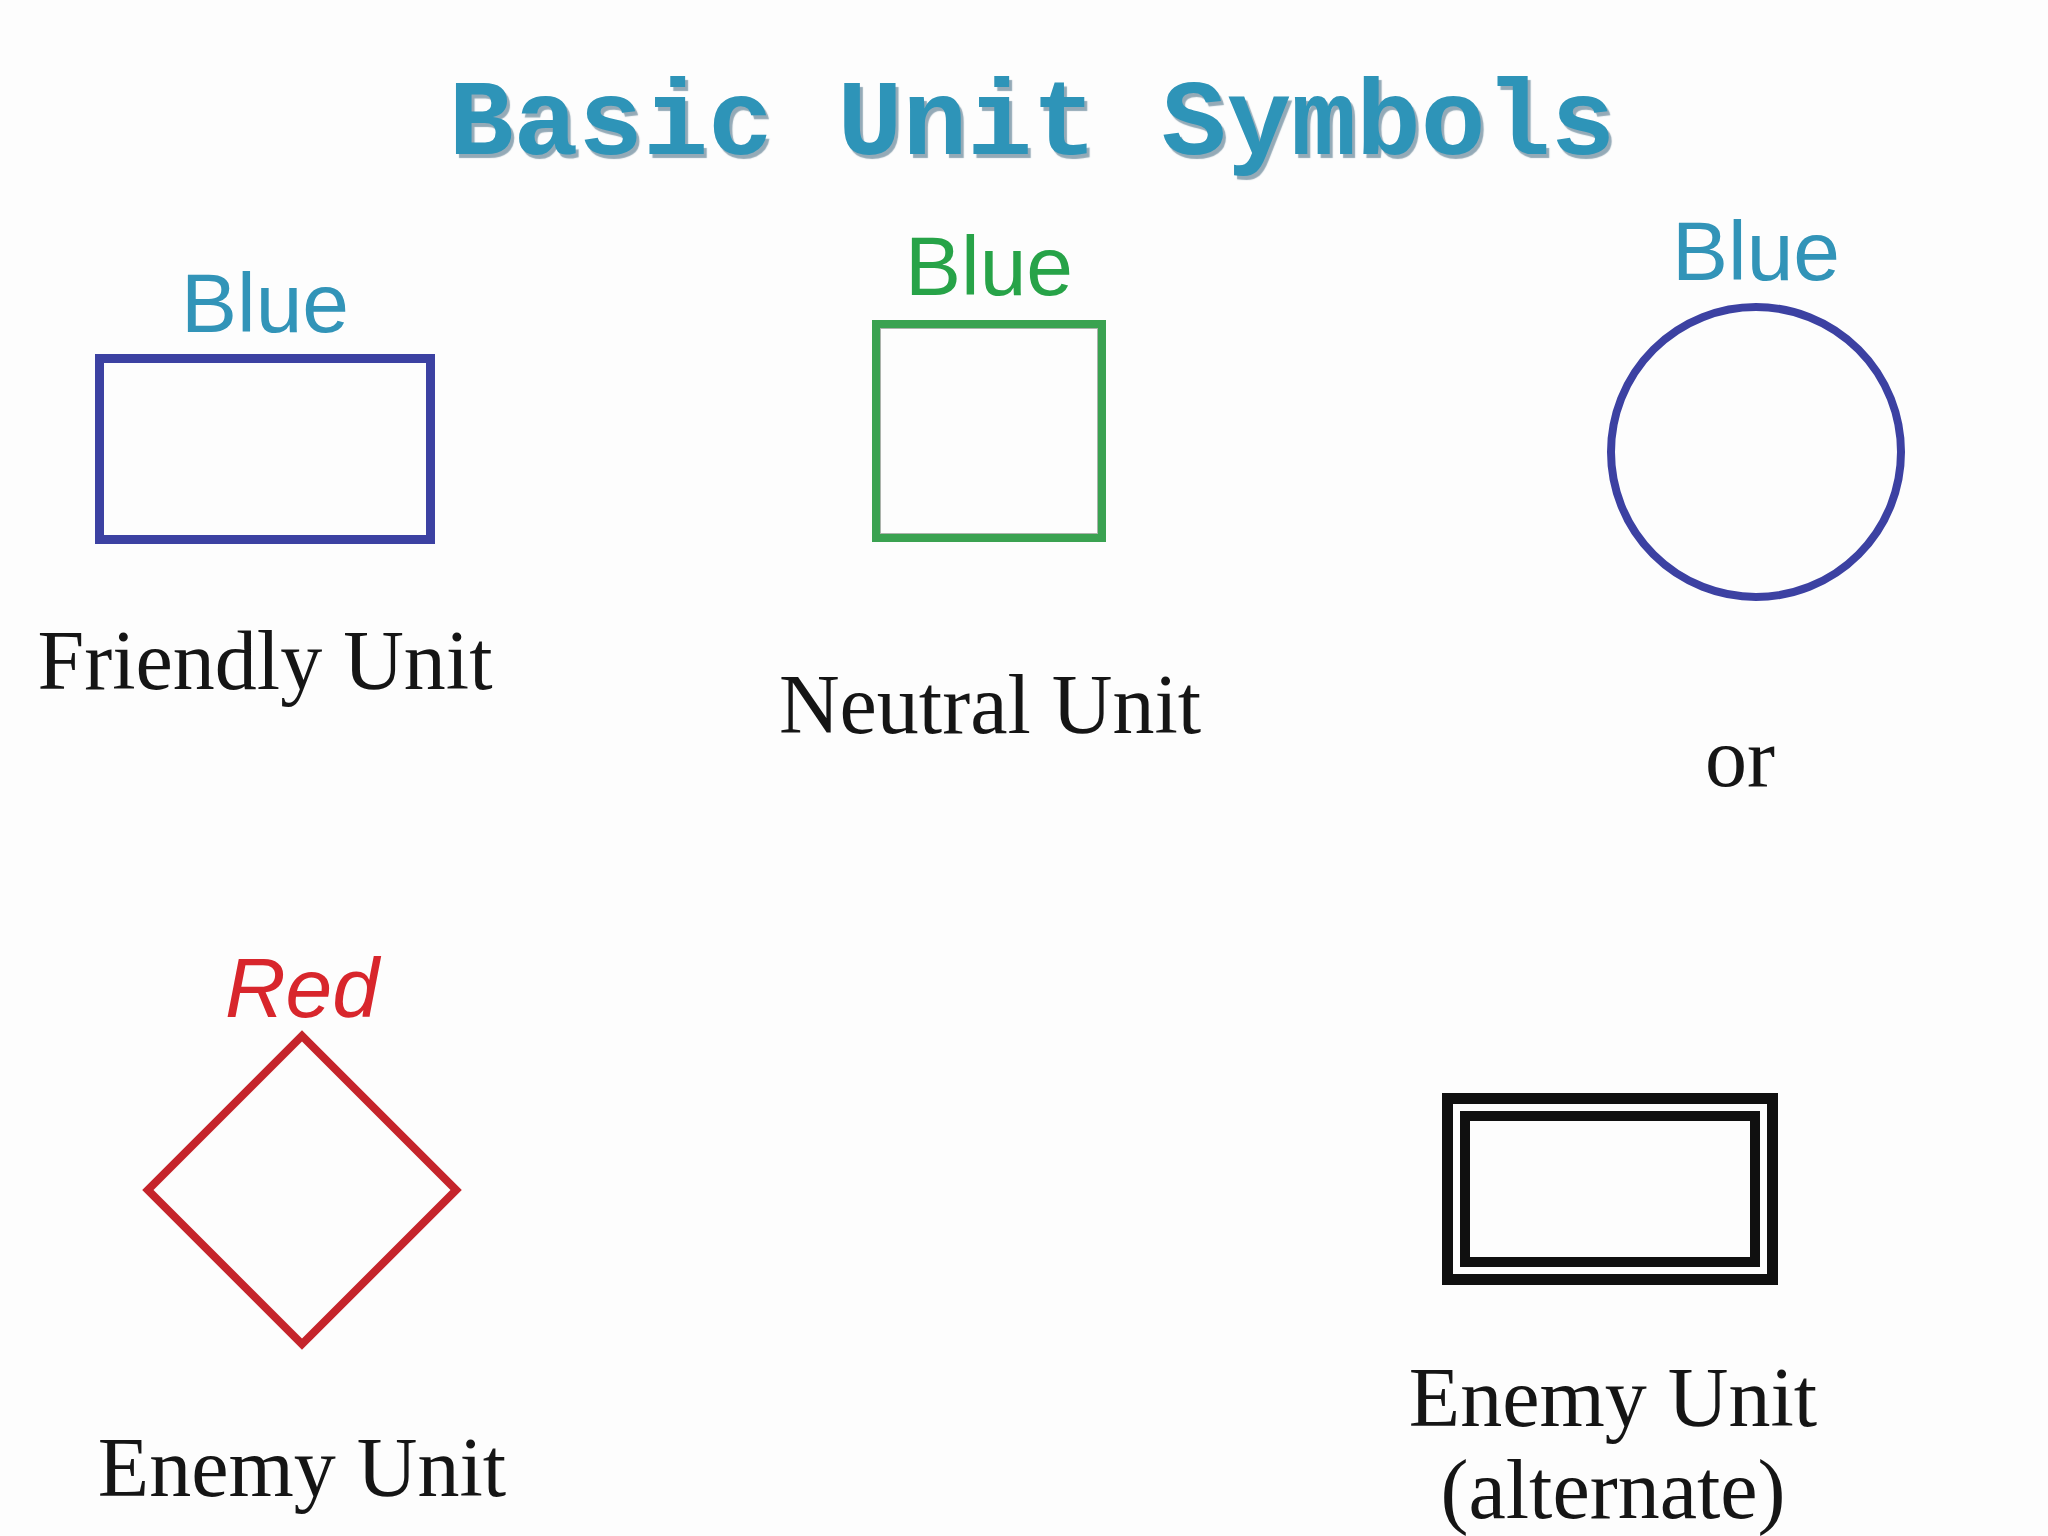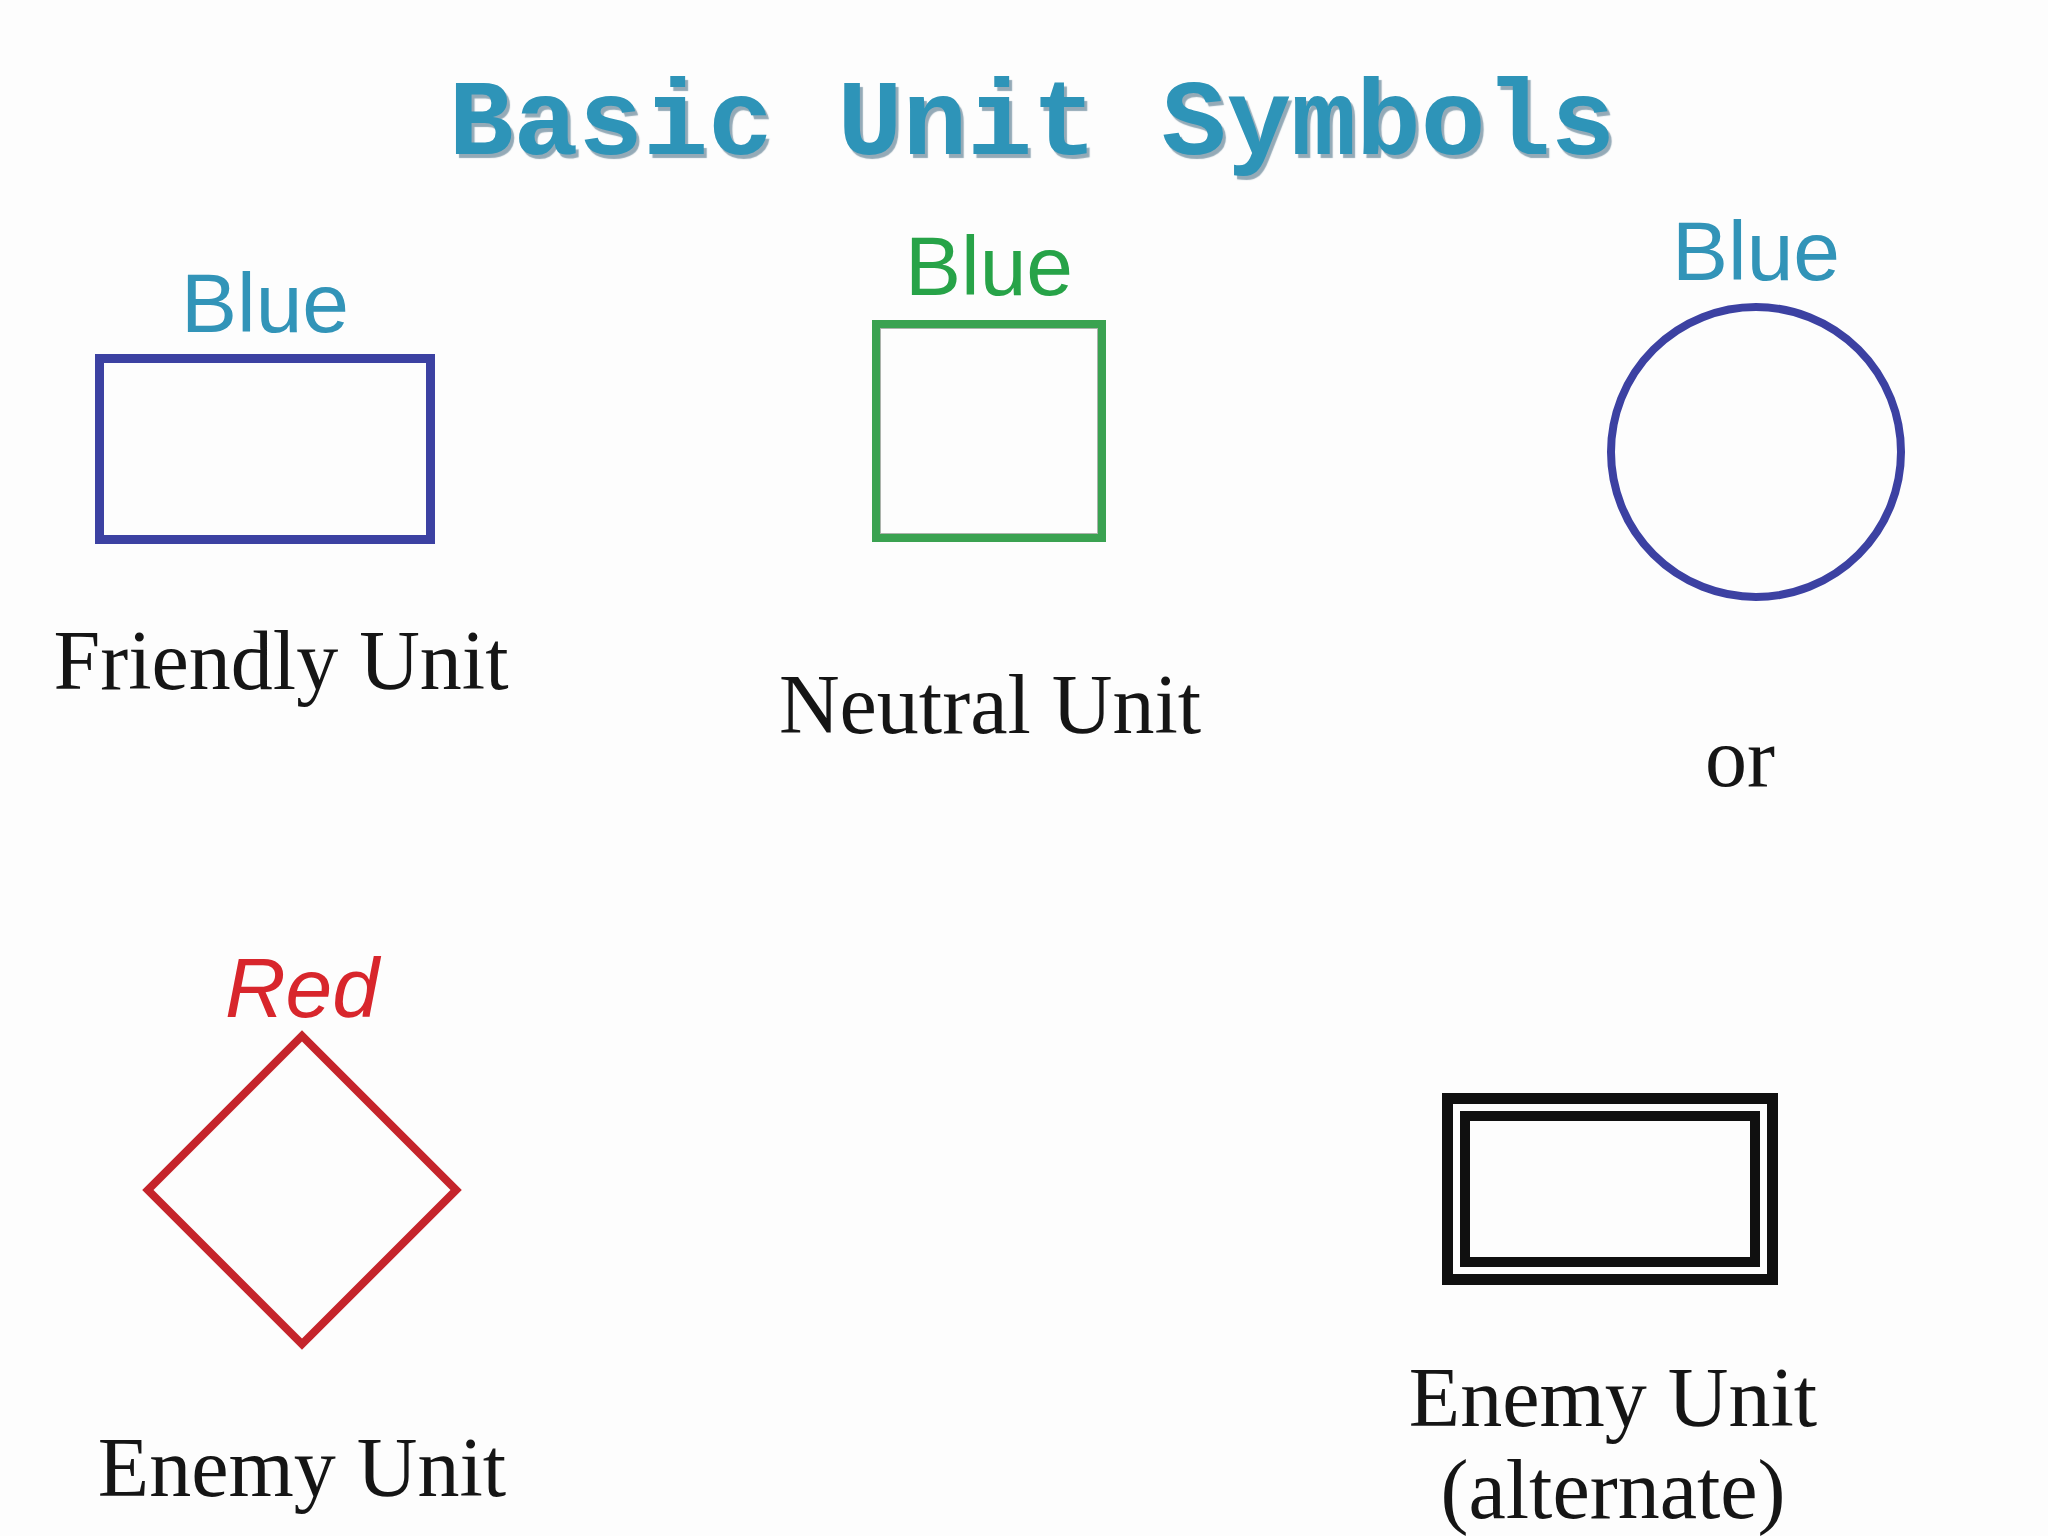--- a/index.html
+++ b/index.html
@@ -97,21 +97,21 @@
     border: 11px solid var(--shape-black-stroke, #101010);
   }
   .shape-double-rect-black .inner {
     position: absolute;
     left: 7px; top: 7px; right: 7px; bottom: 7px;
     border: 10px solid var(--shape-black-stroke, #101010);
   }
 
   
   .label-friendly      { left: 95px;   top: 261px;  width: 340px; }
-  .caption-friendly    { left: 16px;    top: 615px;  width: 530px; }
+  .caption-friendly    { left: 0px;    top: 615px;  width: 530px; }
 
   .label-neutral       { left: 872px;  top: 224px;  width: 234px; }
   .caption-neutral     { left: 720px;  top: 659px;  width: 540px; }
 
   .label-installation  { left: 1607px; top: 209px;  width: 298px; }
   .caption-installation{
     left: 1440px; top: 617px; width: 600px;
     line-height: 94px;
   }
 

